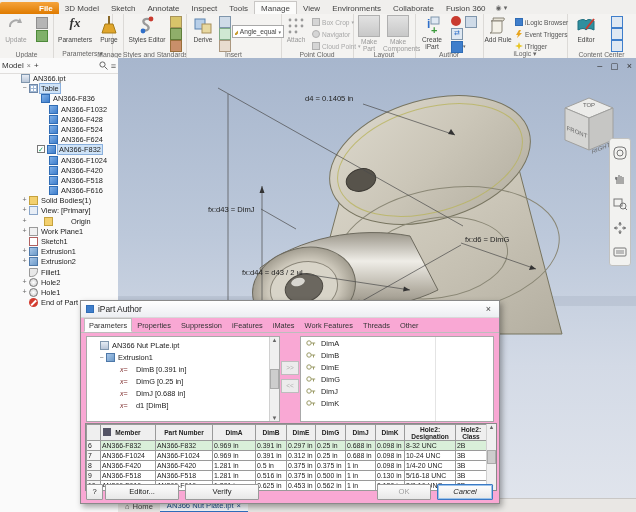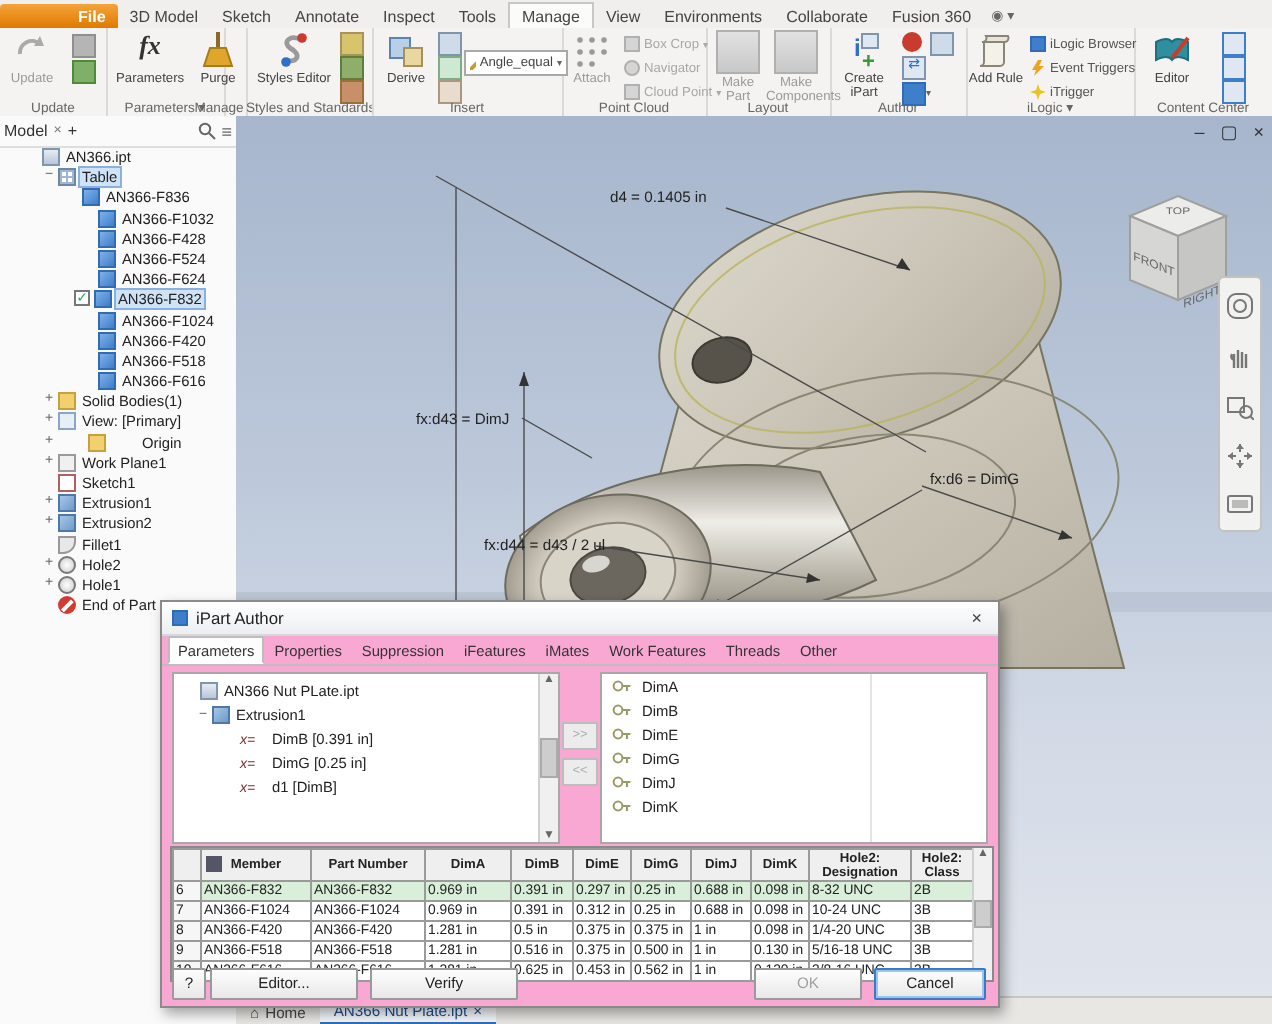--- a/index.html
+++ b/index.html
@@ -97,21 +97,21 @@
   #dtable table{border-collapse:collapse;table-layout:fixed;width:400px;font-size:6.9px;}
   #dtable th,#dtable td{border:1px solid #9a9a9a;padding:0 1px;height:9px;line-height:8px;
         overflow:hidden;white-space:nowrap;text-align:left;color:#222;}
   #dtable th{background:#efefef;font-weight:bold;text-align:center;white-space:normal;line-height:7px;height:15px;font-size:6.6px;}
   #dtable td.rn{background:#f6f6f6;text-align:left;width:14px;}
   tr.hl td:not(.rn){background:#d9efd9;}
   #dbtns{position:absolute;left:0;right:0;bottom:4px;height:15px;}
   .btn{position:absolute;height:14px;background:linear-gradient(#fdfdfd,#e8e8e8);border:1px solid #9a9a9a;
        font-size:7.6px;text-align:center;line-height:13px;color:#222;border-radius:1px;}
   .btn.gray{color:#a0a0a0;}
-  .btn.focus{border:1px solid #3a79c4;box-shadow:0 0 0 1px #9cc3ea inset;}
+  .btn.focus{border:1px solid #3a79c4;box-shadow:0 0 0 1px #9cc3ea inset;font-style:italic;}
   svg text{font-family:"Liberation Sans",sans-serif;}
 </style>
 </head>
 <body>
 
 <div id="app">
 
   <div id="tabbar" class="abs">
     <div style="display:flex;align-items:flex-end;">
 
@@ -656,20 +656,25 @@
             <span class="lb">DimB [0.391 in]</span>
           </div>
 
 
           <div class="drow" style="padding-left: 22px;">
             <span class="exp"></span>
             <span class="ic ic-xeq"></span>
             <span class="lb">DimG [0.25 in]</span>
           </div>
 
+          <div class="drow" style="padding-left: 22px;">
+            <span class="exp"></span>
+            <span class="ic ic-xeq"></span>
+            <span class="lb">DimJ [0.688 in]</span>
+          </div>
 
           <div class="drow" style="padding-left: 22px;">
             <span class="exp"></span>
             <span class="ic ic-xeq"></span>
             <span class="lb">d1 [DimB]</span>
           </div>
 
         </div>
       <div class="vscroll">
           <span>▲</span>

